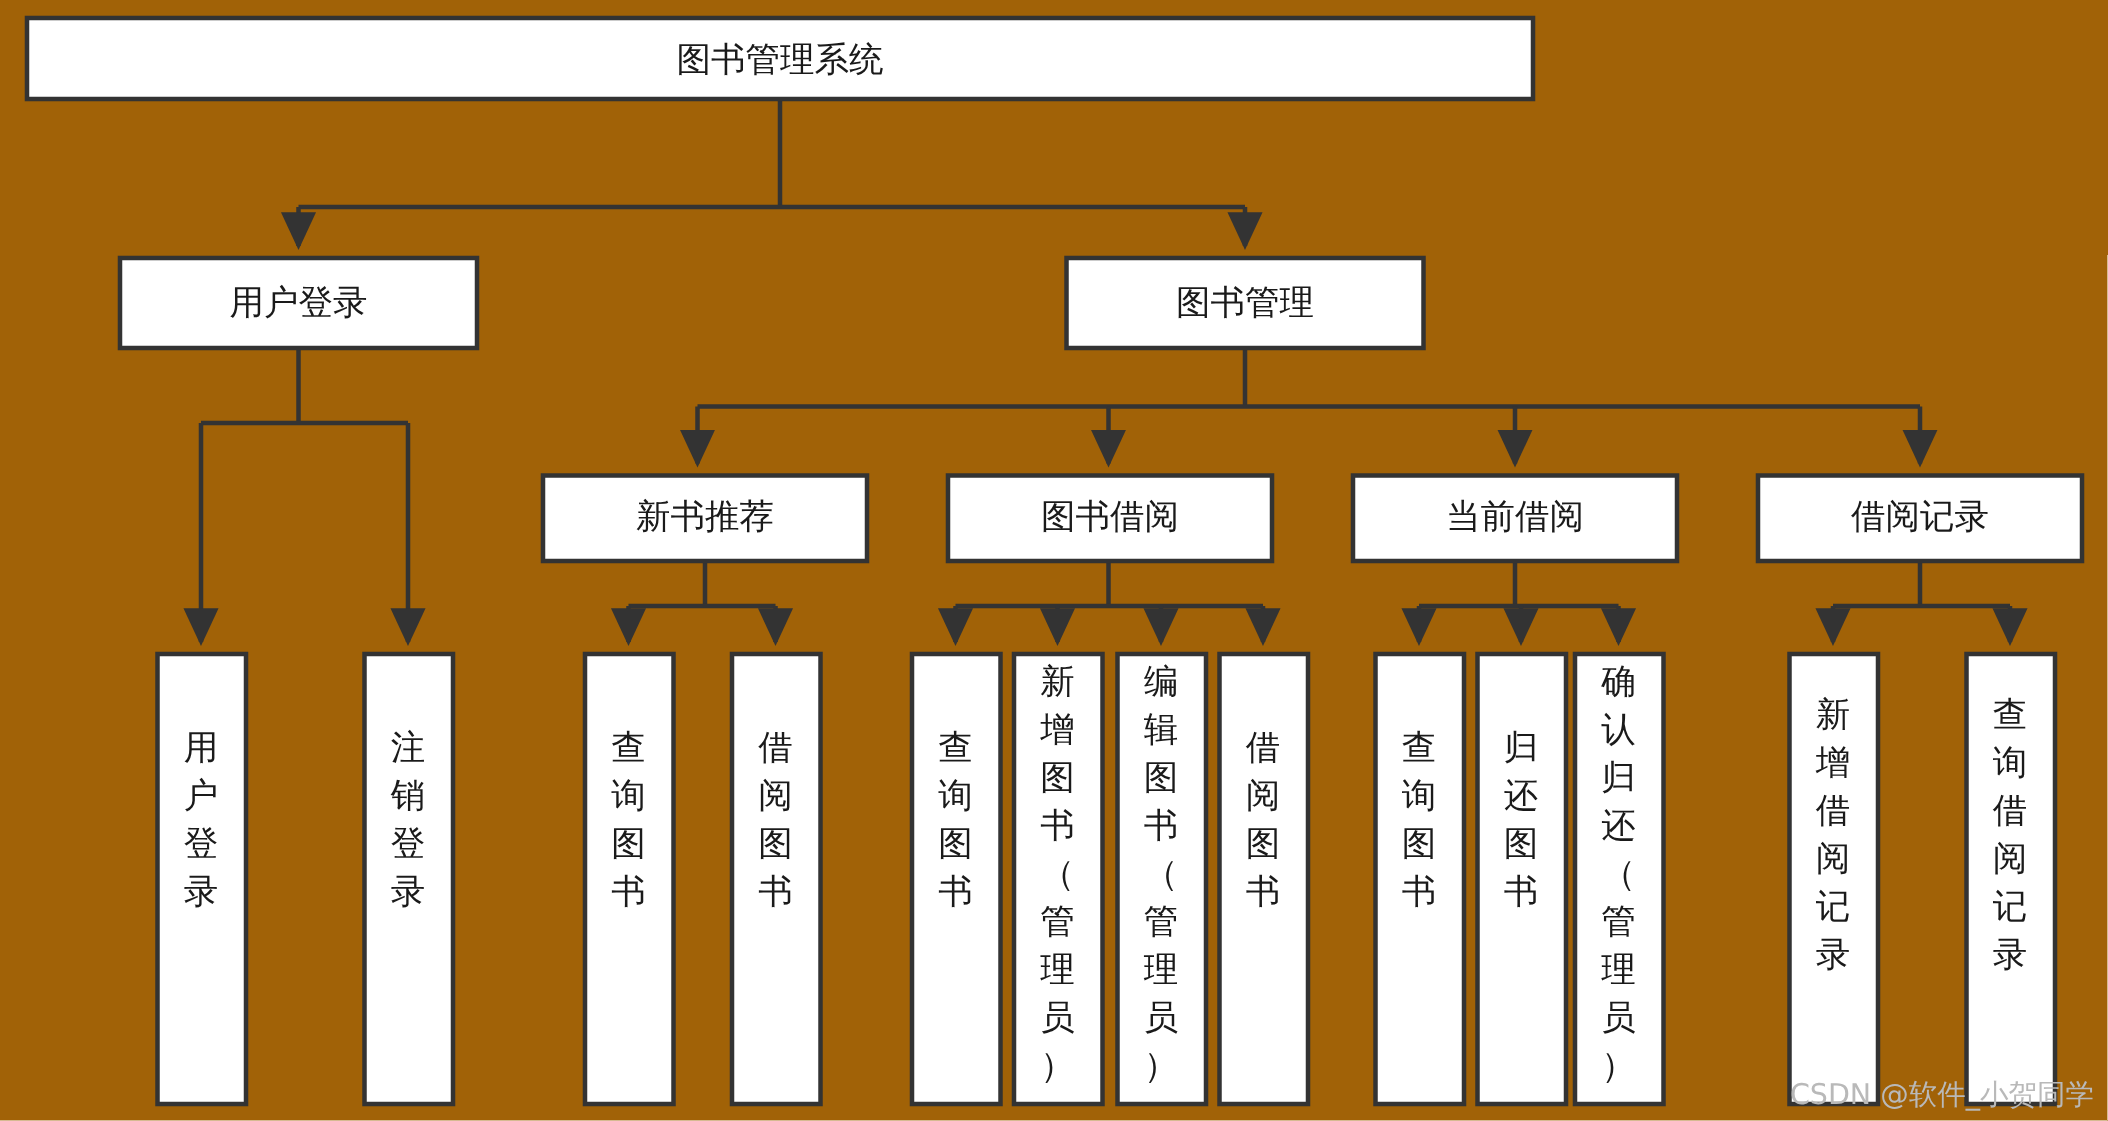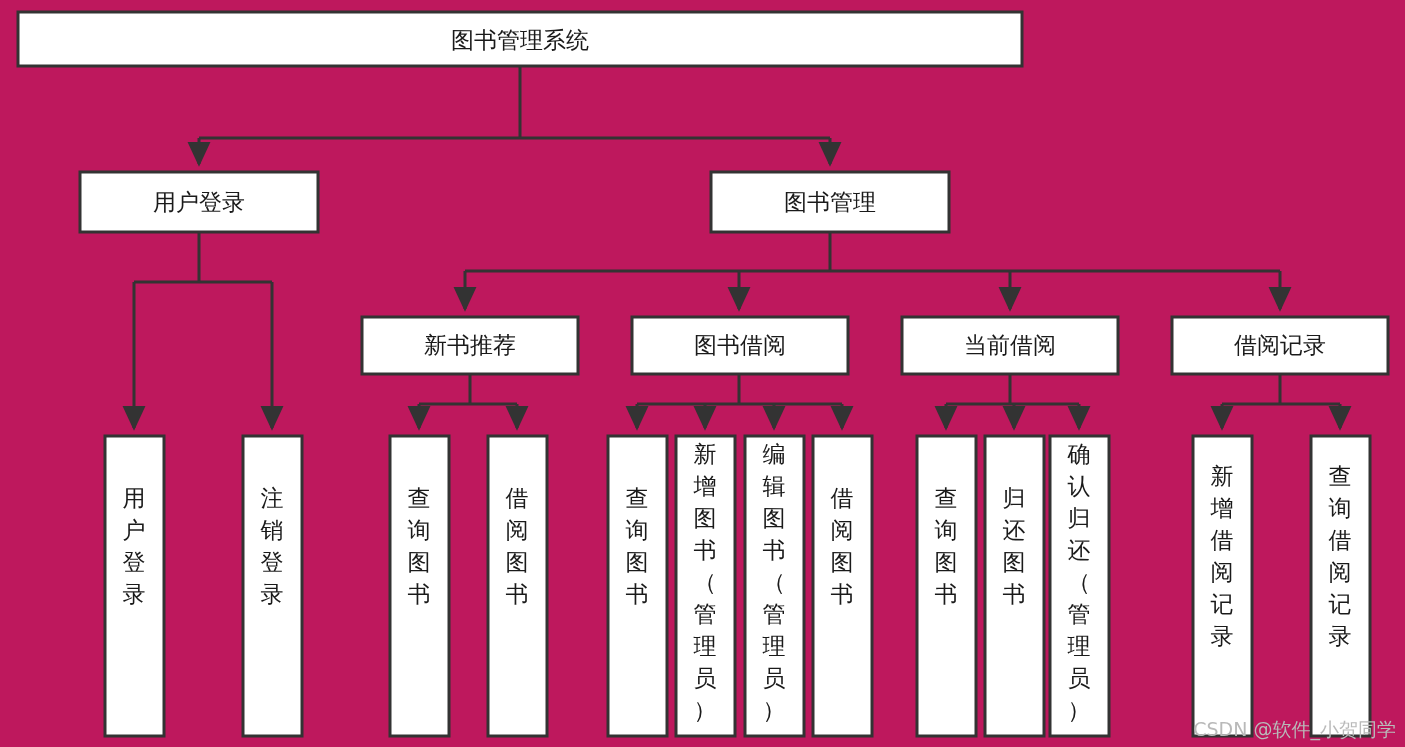--- a/index.html
+++ b/index.html
@@ -10,21 +10,21 @@
   body {
     width: 1405px;
     height: 747px;
     overflow: hidden;
     font-family: "DejaVu Sans", "Liberation Sans", sans-serif;
   }
   #diagram-root {
     position: relative;
     width: 1405px;
     height: 747px;
-    background: #be185d;
+    background: #a16207;
   }
   svg#flowchart {
     display: block;
     width: 1405px;
     height: 747px;
   }
   .node-rect {
     fill: #ffffff;
     stroke: #333333;
     stroke-width: 3;

